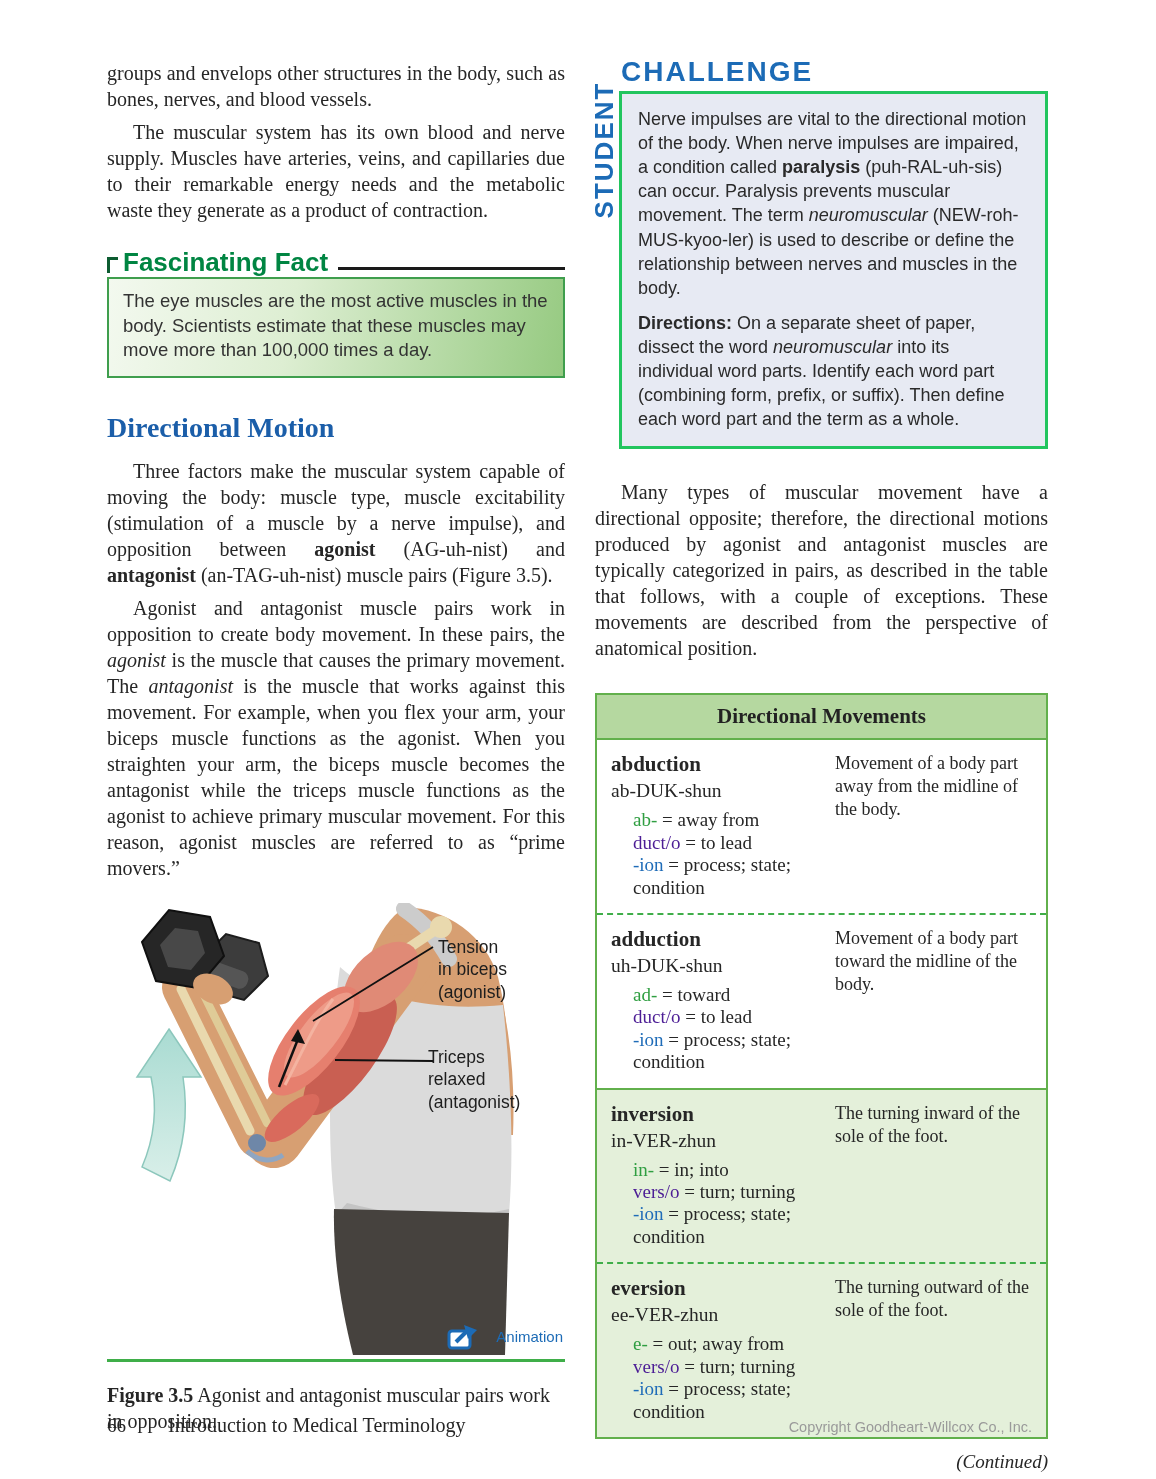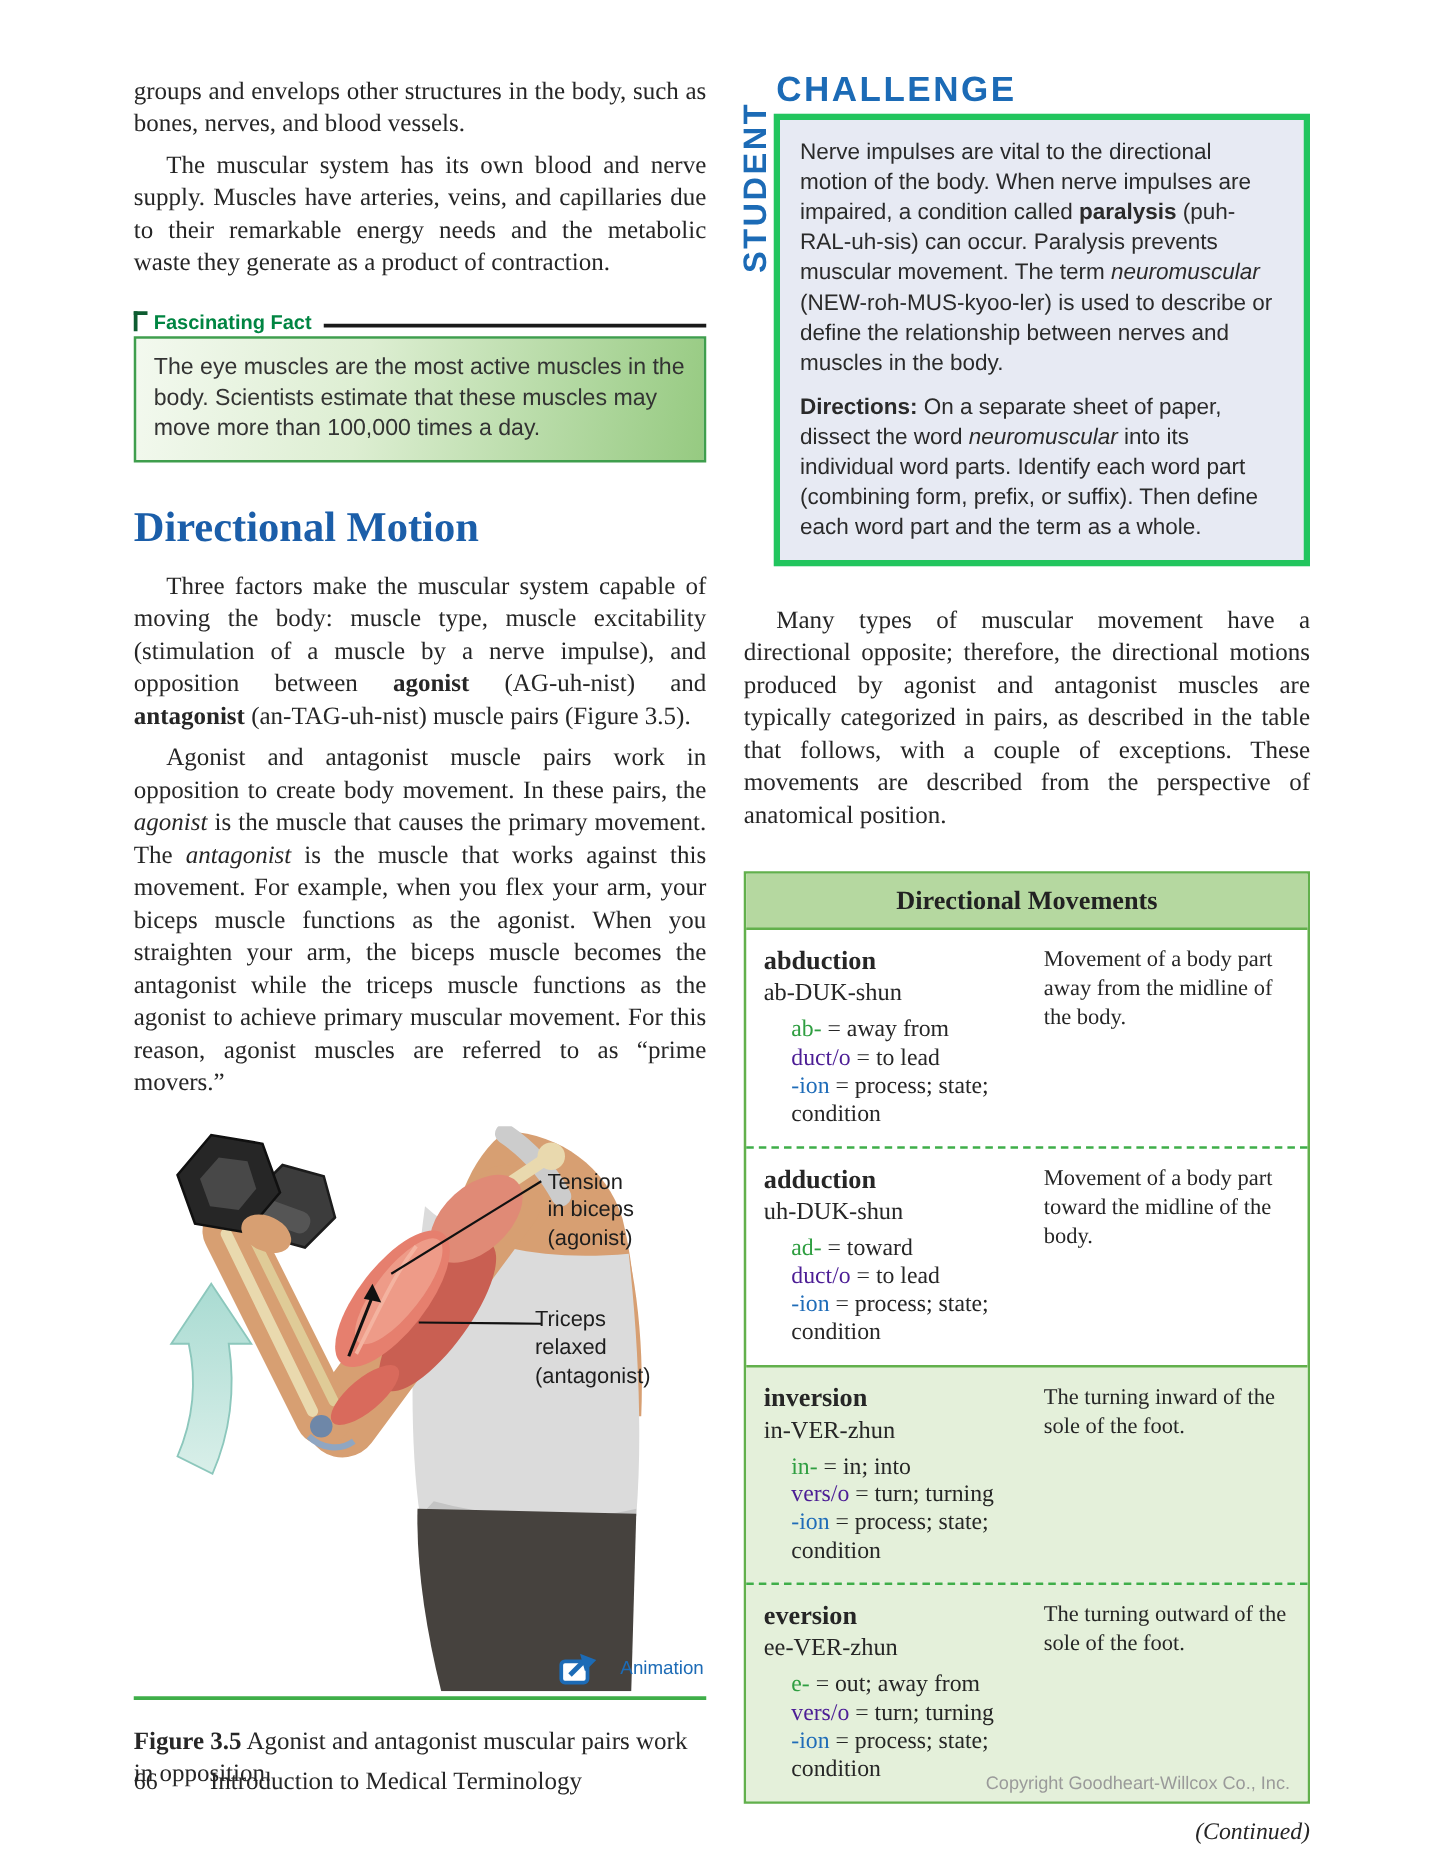--- a/index.html
+++ b/index.html
@@ -10,51 +10,51 @@
   .col-left  { position:absolute; left:107px; top:60px;  width:458px; }
   .col-right { position:absolute; left:595px; top:56px;  width:453px; }
 
   p.body { font-size:20px; line-height:1.3; text-align:justify; margin:0 0 7px 0; }
   .indent { text-indent:26px; }
 
   
   .fact { margin-top:26px; }
   .fact-title-row { display:flex; align-items:flex-end; }
   .fact-corner { width:8px; height:13px; border-left:3px solid #0d5c31; border-top:3px solid #0d5c31; margin-right:5px; margin-bottom:2px; }
-  .fact-title { color:#008542; font-family:"Liberation Sans", sans-serif; font-weight:bold; font-size:16px; line-height:1; }
+  .fact-title { color:#008542; font-family:"Liberation Sans", sans-serif; font-weight:bold; font-size:26px; line-height:1; }
   .fact-rule { flex:1; height:3px; background:#1a1a1a; margin-left:10px; margin-bottom:5px; }
   .fact-box {
     border:2px solid #3f9e4d;
     background:linear-gradient(100deg,#f3f9ef 0%, #ddeed2 40%, #96ca81 100%);
     padding:10px 14px 13px; font-family:"Liberation Sans", sans-serif;
     font-size:18.5px; line-height:1.33; color:#333333; margin-top:2px;
   }
 
-  h1.section { color:#1b5ea9; font-size:34px; margin:34px 0 14px 0; font-weight:bold; }
+  h1.section { color:#1b5ea9; font-size:28px; margin:34px 0 14px 0; font-weight:bold; }
 
   
   .figure-wrap { position:relative; height:452px; margin-top:22px; }
   .fig-label { position:absolute; font-family:"Liberation Sans", sans-serif; font-size:17.5px; line-height:1.28; color:#1d1d1d; white-space:pre-line; }
   .lbl1 { left:331px; top:33px; }
   .lbl2 { left:321px; top:143px; }
   .animation { position:absolute; right:2px; bottom:4px; display:flex; align-items:center; gap:17px;
                color:#1c6bb6; font-family:"Liberation Sans", sans-serif; font-size:15px; cursor:pointer; }
   .fig-rule { height:3px; background:#3fae49; margin:4px 0 7px 0; }
   .caption { font-size:20px; line-height:1.3; }
 
   
   .challenge-head { position:relative; }
   .challenge-word { color:#1c6bb6; font-family:"Liberation Sans", sans-serif; font-weight:800; font-size:28px; letter-spacing:2px; margin-left:26px; }
   .student-vert {
     position:absolute; left:-66px; top:80px; width:150px; height:28px;
     transform:rotate(-90deg); color:#1c6bb6; font-family:"Liberation Sans", sans-serif;
     font-weight:800; font-size:26px; letter-spacing:2px; text-align:center; line-height:28px;
   }
   .challenge-box {
-    margin-left:24px; margin-top:3px; border:5px solid #22c55e; background:#e7eaf3;
+    margin-left:24px; margin-top:3px; border:3px solid #22c55e; background:#e7eaf3;
     padding:13px 16px 15px; font-family:"Liberation Sans", sans-serif;
     font-size:18px; line-height:1.34; color:#2a2a2a;
   }
   .challenge-box p { margin:0; }
   .challenge-box p + p { margin-top:11px; }
 
   .right-para { margin-top:30px; font-size:20px; line-height:1.3; text-align:justify; text-indent:26px; }
 
   
   .dm-table { margin-top:32px; border:2.5px solid #62b04c; }

